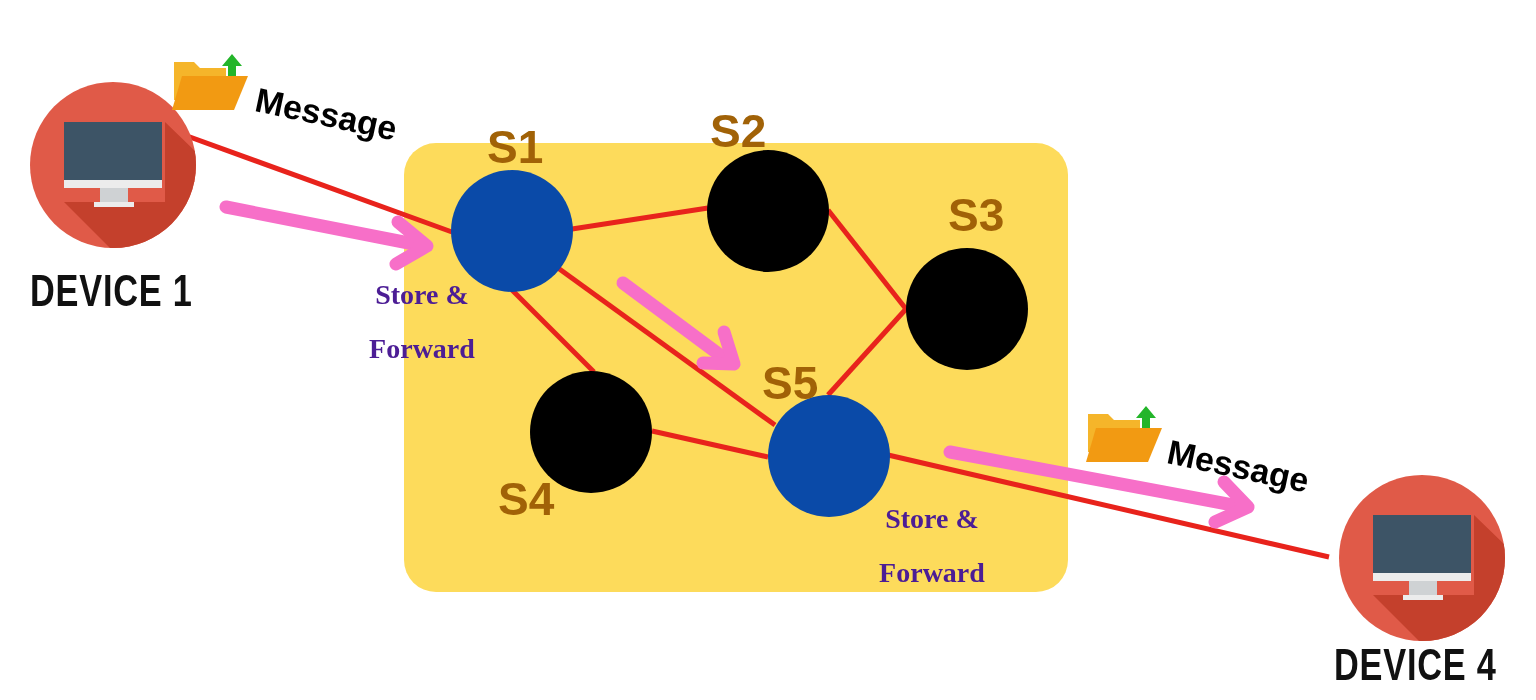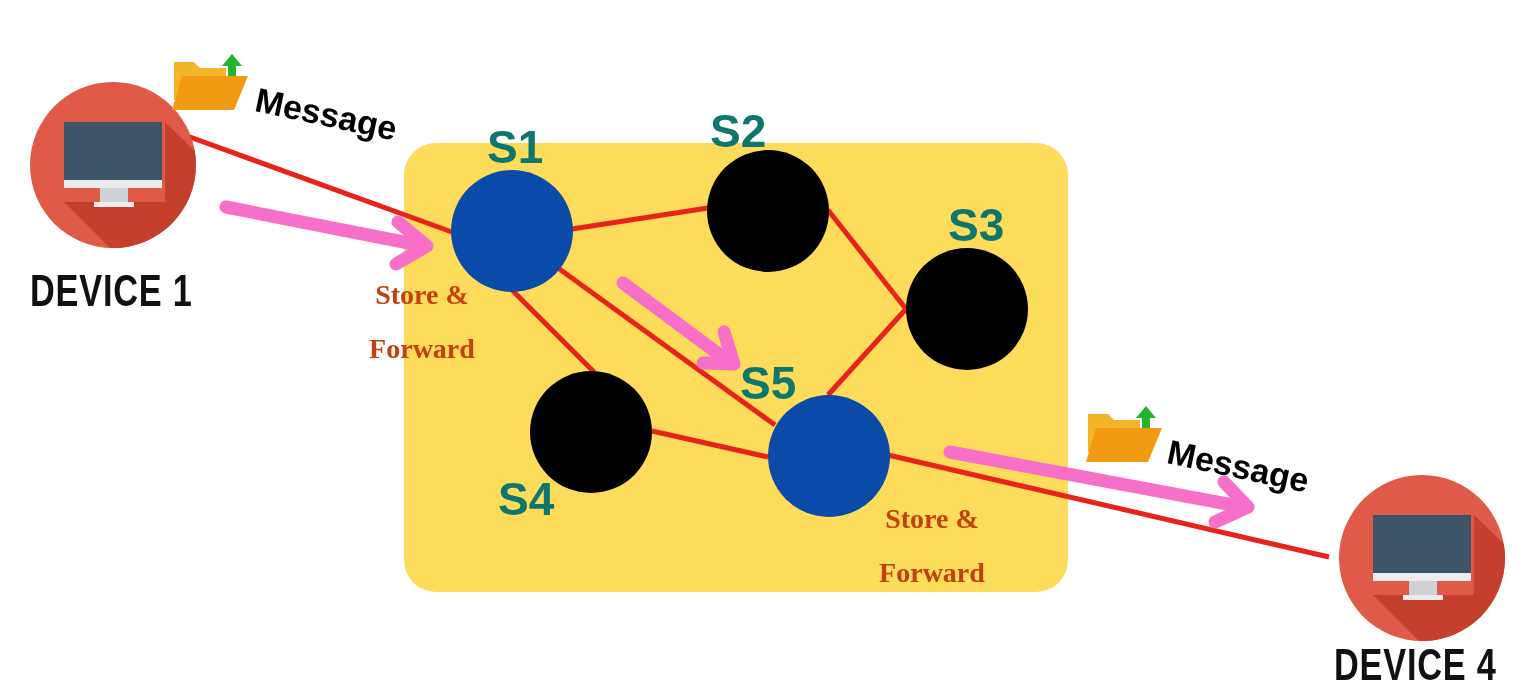--- a/index.html
+++ b/index.html
@@ -3,22 +3,22 @@
 <meta charset="utf-8">
 <style>
   html, body { margin:0; padding:0; background:#ffffff; }
   body { width:1536px; height:700px; position:relative; overflow:hidden; font-family:"Liberation Sans", sans-serif; }
   #stage { position:absolute; left:0; top:0; width:1536px; height:700px; }
   .network-box { position:absolute; left:404px; top:143px; width:664px; height:449px; background:#fddb5b; border-radius:32px; }
   svg.lines { position:absolute; left:0; top:0; }
   .node { position:absolute; border-radius:50%; }
   .node.blue { background:#0a4aa8; }
   .node.black { background:#000000; }
-  .node-label { position:absolute; color:#0f766e; font-family:"Liberation Sans", sans-serif; font-weight:bold; font-size:46px; line-height:1; }
-  .sf-label { position:absolute; color:#c2410c; font-family:"Liberation Serif", serif; font-weight:bold; font-size:28px; line-height:54px; text-align:center; }
+  .node-label { position:absolute; color:#a16207; font-family:"Liberation Sans", sans-serif; font-weight:bold; font-size:46px; line-height:1; }
+  .sf-label { position:absolute; color:#4c1d95; font-family:"Liberation Serif", serif; font-weight:bold; font-size:28px; line-height:54px; text-align:center; }
   .device { position:absolute; width:166px; height:166px; border-radius:50%; background:#e05a48; overflow:hidden; }
   .device .shadow { position:absolute; left:0; top:0; width:100%; height:100%; }
   .device .screen { position:absolute; background:#3d5466; }
   .device .bezel { position:absolute; background:#ececec; }
   .device .stand { position:absolute; background:#cfd2d4; }
   .device-label { position:absolute; color:#111111; font-family:"Liberation Sans", sans-serif; font-weight:bold; font-size:44px; letter-spacing:1px; transform:scaleX(0.78); transform-origin:left top; white-space:nowrap; }
   .msg-label { position:absolute; color:#000; font-family:"Liberation Sans", sans-serif; font-weight:bold; font-size:34px; white-space:nowrap; transform-origin:left center; }
   .folder { position:absolute; width:80px; height:60px; }
 </style>
 </head>
@@ -56,23 +56,23 @@
   </svg>
 
   <div class="node blue" style="left:451px;top:170px;width:122px;height:122px;"></div>
   <div class="node black" style="left:707px;top:150px;width:122px;height:122px;"></div>
   <div class="node black" style="left:906px;top:248px;width:122px;height:122px;"></div>
   <div class="node black" style="left:530px;top:371px;width:122px;height:122px;"></div>
   <div class="node blue" style="left:768px;top:395px;width:122px;height:122px;"></div>
 
   <div class="node-label" style="left:487px;top:124px;">S1</div>
   <div class="node-label" style="left:710px;top:108px;">S2</div>
-  <div class="node-label" style="left:948px;top:202px;">S3</div>
+  <div class="node-label" style="left:948px;top:192px;">S3</div>
   <div class="node-label" style="left:498px;top:476px;">S4</div>
-  <div class="node-label" style="left:740px;top:360px;">S5</div>
+  <div class="node-label" style="left:762px;top:360px;">S5</div>
 
   <div class="sf-label" style="left:352px;top:268px;width:140px;">
     <div>Store &amp;</div>
     <div>Forward</div>
   </div>
   <div class="sf-label" style="left:862px;top:492px;width:140px;">
     <div>Store &amp;</div>
     <div>Forward</div>
   </div>
 

